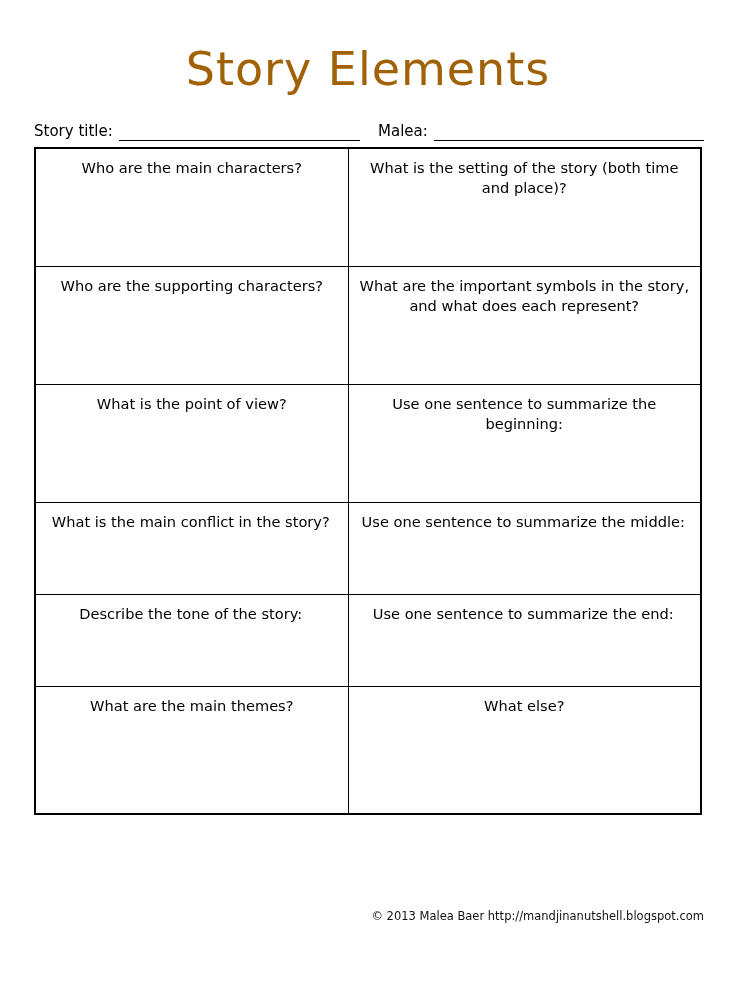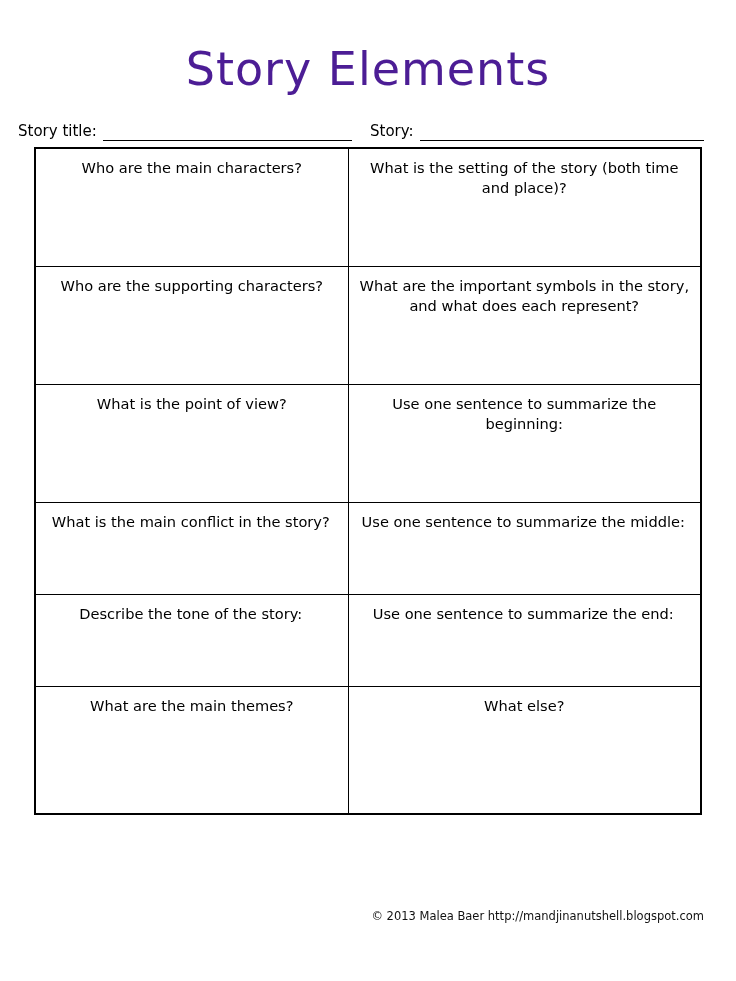--- a/index.html
+++ b/index.html
@@ -23,26 +23,26 @@
   }
   .title {
     text-align: center;
     font-family: "DejaVu Sans", sans-serif;
     font-size: 46px;
     font-weight: 400;
     letter-spacing: 1px;
     margin: 0;
     padding-top: 42px;
     padding-bottom: 0;
-    color: #4c1d95;
+    color: #a16207;
   }
   .header-row {
     display: flex;
     align-items: flex-end;
-    margin: 26px 32px 6px 18px;
+    margin: 26px 32px 6px 34px;
     font-size: 15px;
   }
   .field {
     display: flex;
     align-items: flex-end;
     flex: 1 1 0;
   }
   .field.author {
     margin-left: 18px;
   }
@@ -100,21 +100,21 @@
 <div class="page">
 
   <h1 class="title">Story Elements</h1>
 
   <div class="header-row">
     <div class="field">
       <span class="field-label">Story title:</span>
       <span class="field-line"></span>
     </div>
     <div class="field author">
-      <span class="field-label">Story:</span>
+      <span class="field-label">Malea:</span>
       <span class="field-line"></span>
     </div>
   </div>
 
   <table class="grid">
     <tbody>
       <tr class="row-tall">
         <td class="left">
           <span class="cell-text">Who are the main characters?</span>
         </td>

